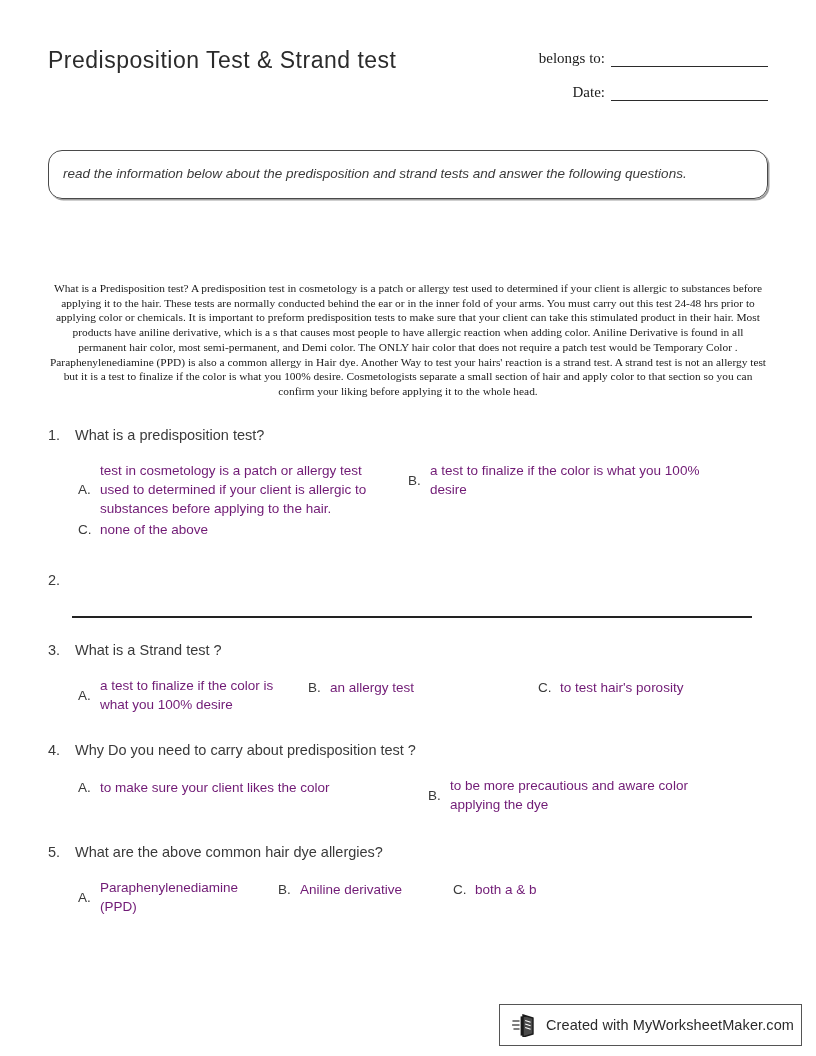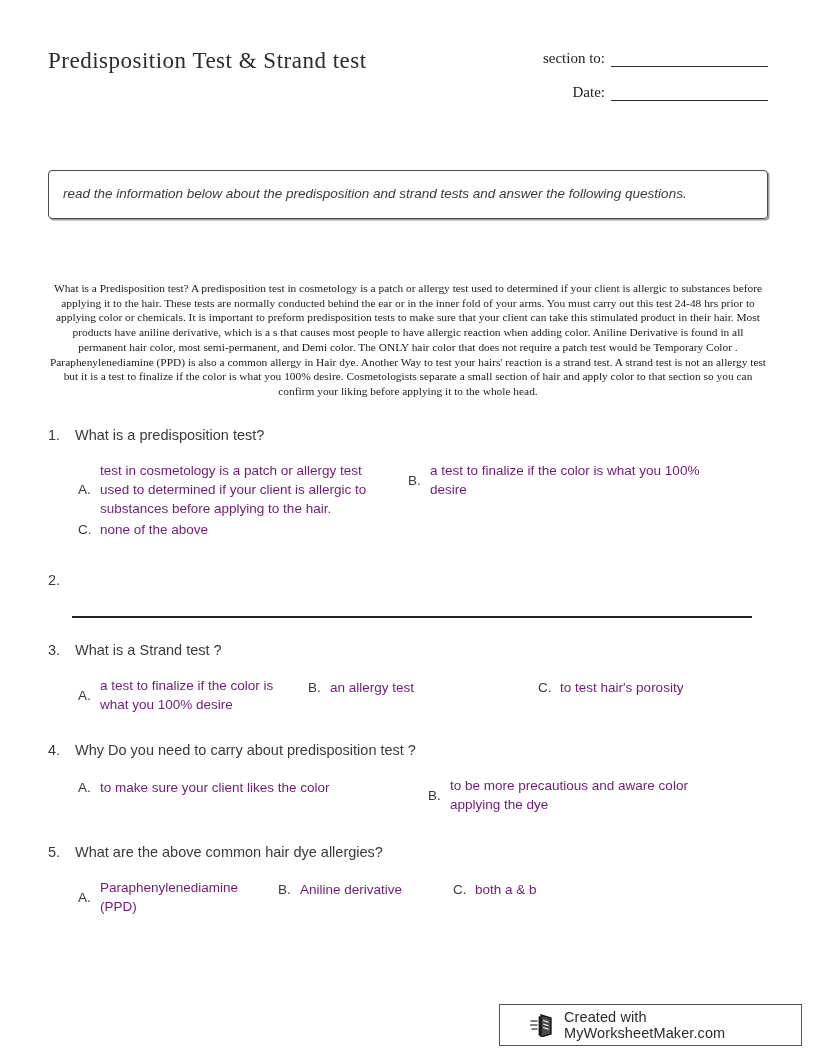--- a/index.html
+++ b/index.html
@@ -29,21 +29,21 @@
     left: 48px;
     top: 44px;
     width: 720px;
     height: 90px;
   }
   .title {
     position: absolute;
     left: 0;
     top: 0;
     width: 450px;
-    font-family: Liberation Serif, serif;
+    font-family: Liberation Sans, sans-serif;
     font-size: 23px;
     line-height: 33px;
     letter-spacing: 0.5px;
     color: #2b2b2b;
     font-weight: 400;
   }
   .meta {
     position: absolute;
     right: 0;
     top: 6px;
@@ -66,25 +66,25 @@
   .meta-line {
     width: 157px;
     height: 15px;
     border-bottom: 1.6px solid #2b2b2b;
   }
 
   
   .instruction-box {
     position: absolute;
     left: 48px;
-    top: 170px;
+    top: 150px;
     width: 720px;
     box-sizing: border-box;
     border: 1.3px solid #4a4a4a;
-    border-radius: 4px;
+    border-radius: 14px;
     padding: 13px 14px 14px 14px;
     box-shadow: 1.5px 1.5px 0 rgba(80,80,80,0.55);
   }
   .instruction-text {
     font-family: "Liberation Sans", sans-serif;
     font-style: italic;
     font-size: 13.5px;
     line-height: 20px;
     color: #3a3a3a;
   }
@@ -169,21 +169,21 @@
     position: absolute;
     left: 499px;
     top: 1004px;
     width: 303px;
     height: 42px;
     box-sizing: border-box;
     border: 1.2px solid #555555;
     background: #ffffff;
     display: flex;
     align-items: center;
-    padding-left: 30px;
+    padding-left: 12px;
   }
   .badge-icon {
     flex: 0 0 auto;
     width: 26px;
     height: 24px;
     position: relative;
     margin-right: 8px;
   }
   .badge-text {
     font-family: "Liberation Sans", sans-serif;
@@ -194,21 +194,21 @@
 </style>
 </head>
 <body>
 
 <div class="page">
 
   <div class="header">
     <div class="title">Predisposition Test &amp; Strand test</div>
     <div class="meta">
       <div class="meta-row">
-        <span class="meta-label">section to:</span>
+        <span class="meta-label">belongs to:</span>
         <span class="meta-line"></span>
       </div>
       <div class="meta-row">
         <span class="meta-label">Date:</span>
         <span class="meta-line"></span>
       </div>
     </div>
   </div>
 
   <div class="instruction-box">

